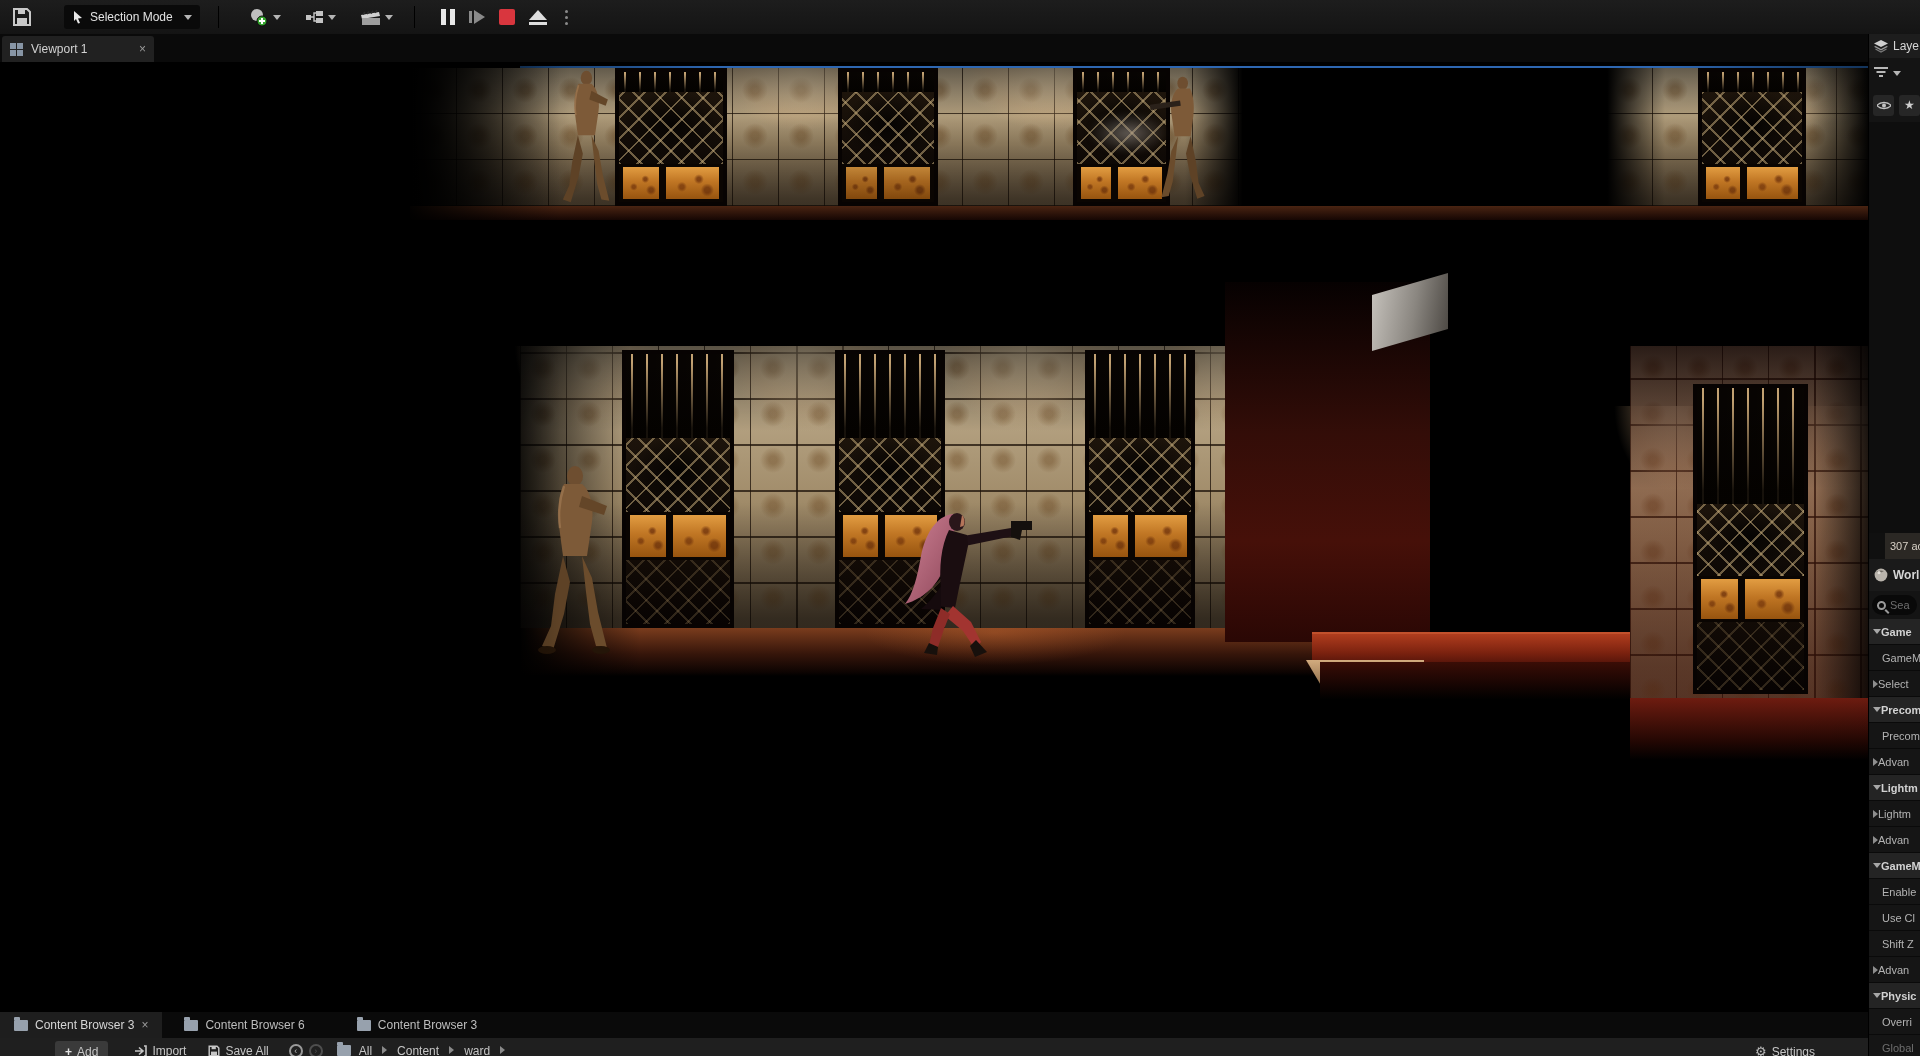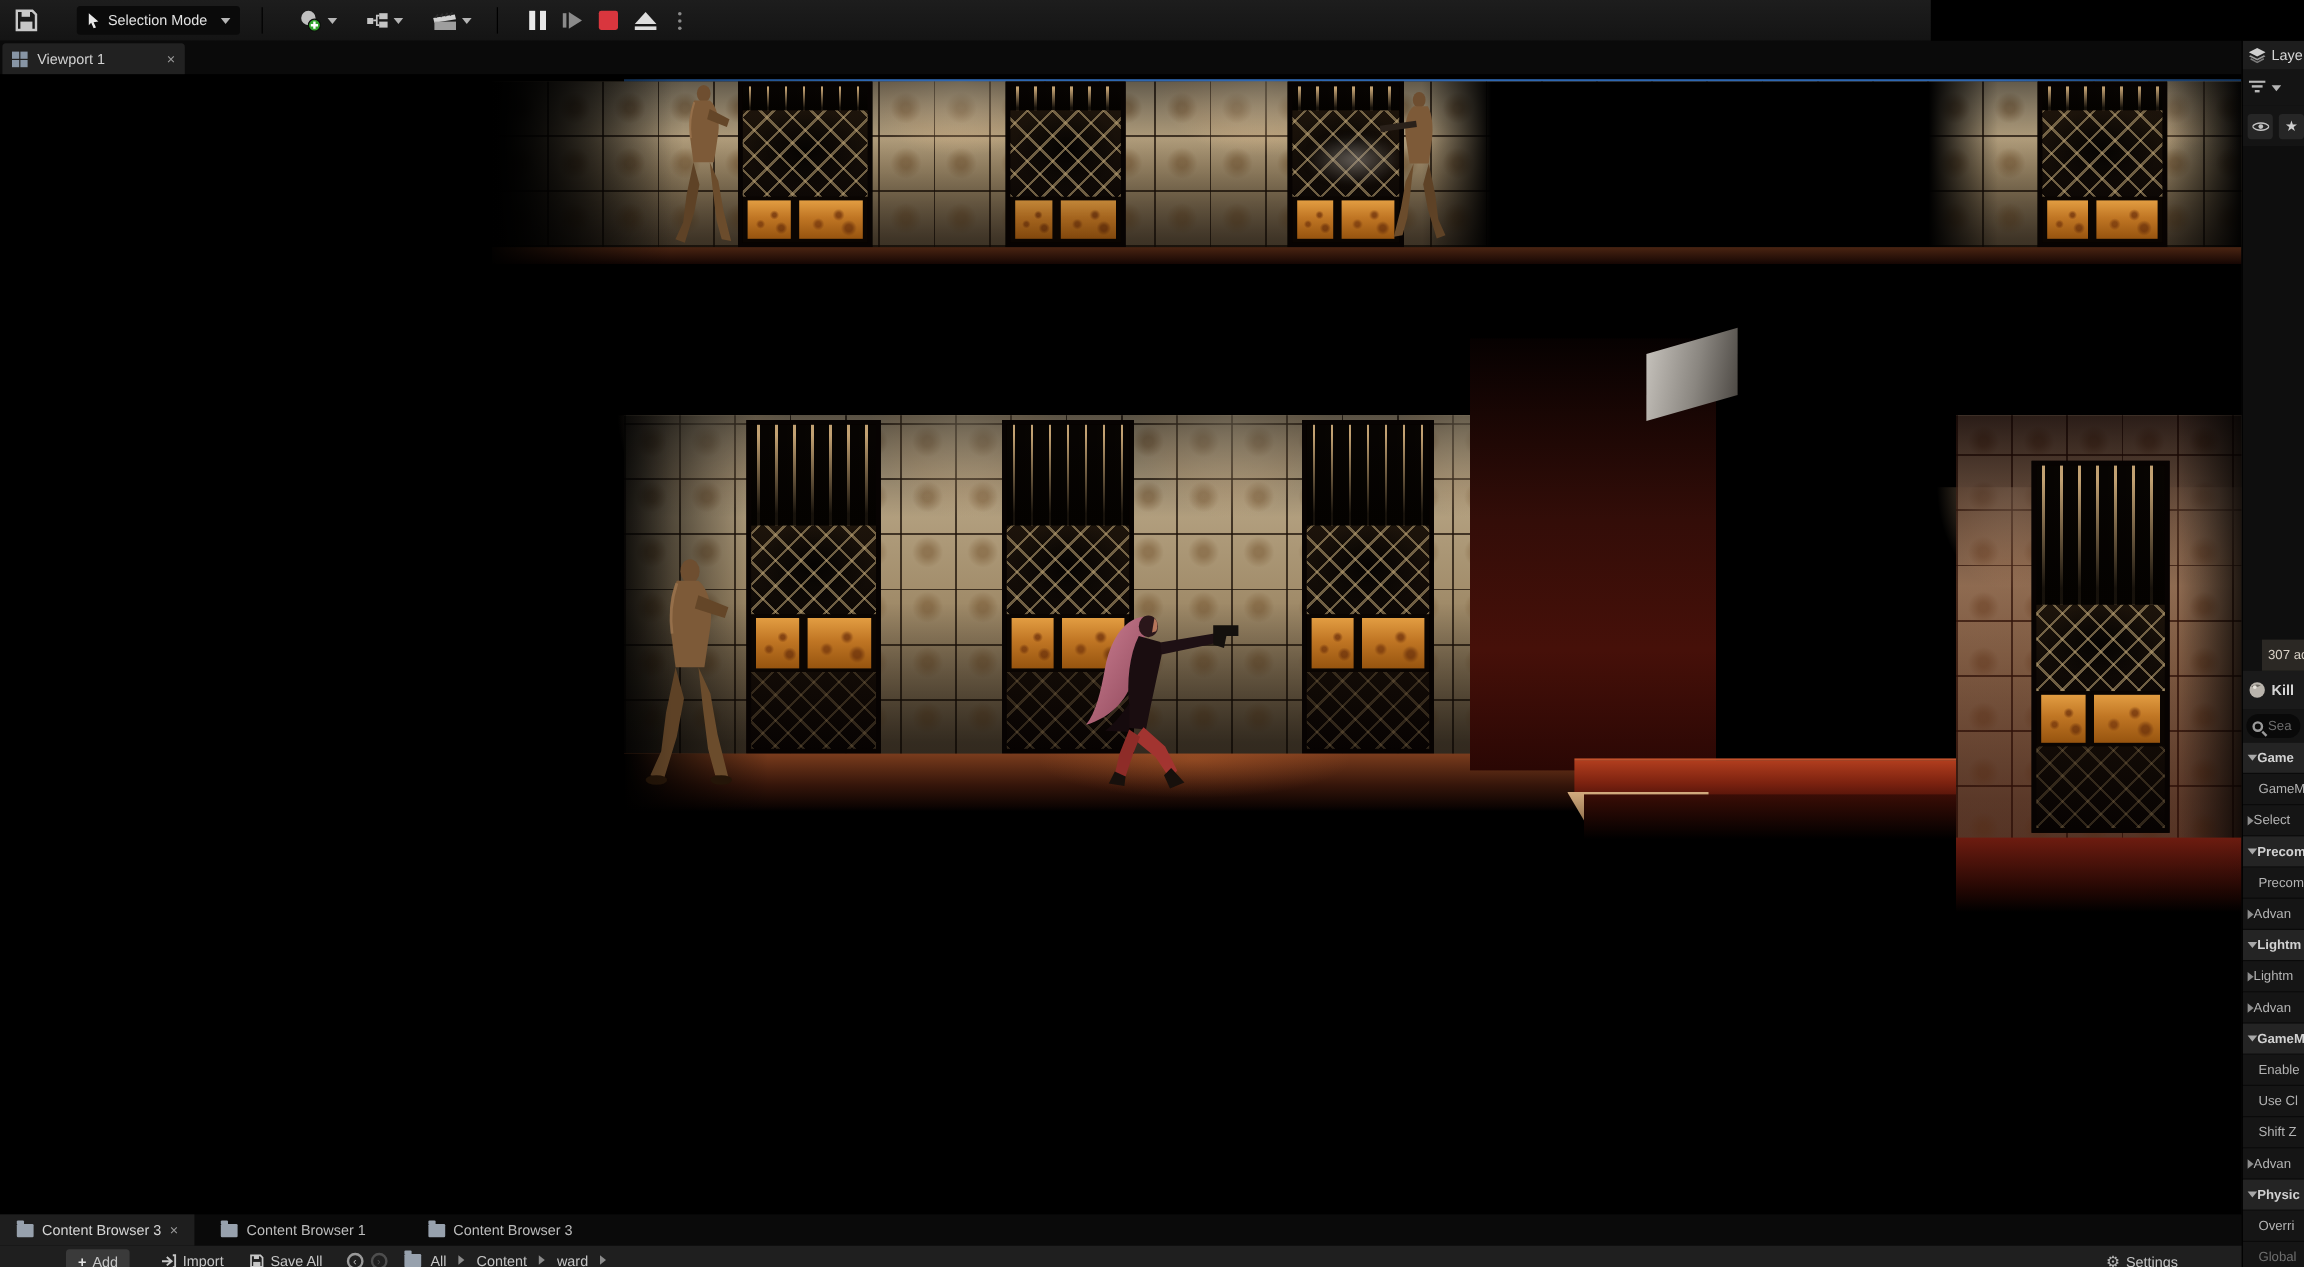--- a/index.html
+++ b/index.html
@@ -1,21 +1,21 @@
 <!DOCTYPE html>
 <html><head>
 <meta charset="utf-8">
 <style>
   * { box-sizing: border-box; margin: 0; padding: 0; }
   html,body { background:#000; }
   body { font-family:"Liberation Sans", sans-serif; }
   .app { position:relative; width:1920px; height:1056px; background:#000; overflow:hidden; }
 
   
-  .top-toolbar { position:absolute; left:0; top:0; width:1609px; height:34px;
+  .top-toolbar { position:absolute; left:0; top:0; width:1920px; height:34px;
     background:linear-gradient(180deg,#1d1d1d,#141414); display:flex; align-items:center; }
   .tb-save { width:20px; height:20px; margin-left:12px; }
   .mode-btn { margin-left:32px; height:24px; width:136px; background:#0a0a0a; border-radius:3px;
     display:flex; align-items:center; gap:6px; padding:0 8px; color:#e2e2e2; font-size:12px; }
   .chev { width:0; height:0; border-left:4px solid transparent; border-right:4px solid transparent;
     border-top:5px solid #b5b5b5; display:inline-block; }
   .tb-group { display:flex; align-items:center; gap:4px; margin-left:26px; }
   .tb-sep { width:1px; height:22px; background:#000; margin-left:18px; }
   .tb-icon { display:flex; align-items:center; gap:3px; padding:3px; }
   .play-ctrls { display:flex; align-items:center; gap:14px; margin-left:26px; }
@@ -404,21 +404,21 @@
     <div class="rp-body"></div>
     <div class="actors-bar">
       <span>307 act</span>
     </div>
     <div class="rp-row world-hdr">
       <svg width="14" height="14" viewBox="0 0 14 14">
         <circle cx="7" cy="7" r="6.4" fill="#b9b4ac"></circle>
         <path d="M2,4 a7,5 0 0 1 8,-1 a8,8 0 0 1 -8,1" fill="#6e6a63"></path>
         <circle cx="5" cy="4.6" r="1.6" fill="#e6e2da"></circle>
       </svg>
-      <span>Kill</span>
+      <span>Worl</span>
     </div>
     <div class="rp-search">
       <div class="box">
         <i class="mag"></i>
         <span>Sea</span>
       </div>
     </div>
     <div>
       <div class="trow hdr">
           <i class="arr down"></i>
@@ -492,21 +492,21 @@
   </div>
 
   <div class="cb-tabs">
     <div class="cb-tab active">
       <i class="folder-ico"></i>
       <span>Content Browser 3</span>
       <span style="color:#9a9a9a;">×</span>
     </div>
     <div class="cb-tab" style="margin-left:8px;">
       <i class="folder-ico"></i>
-      <span>Content Browser 1</span>
+      <span>Content Browser 6</span>
     </div>
     <div class="cb-tab" style="margin-left:24px;">
       <i class="folder-ico"></i>
       <span>Content Browser 3</span>
     </div>
   </div>
 
   <div class="cb-toolbar">
     <div class="add-btn">
       <span class="plus">+</span>

